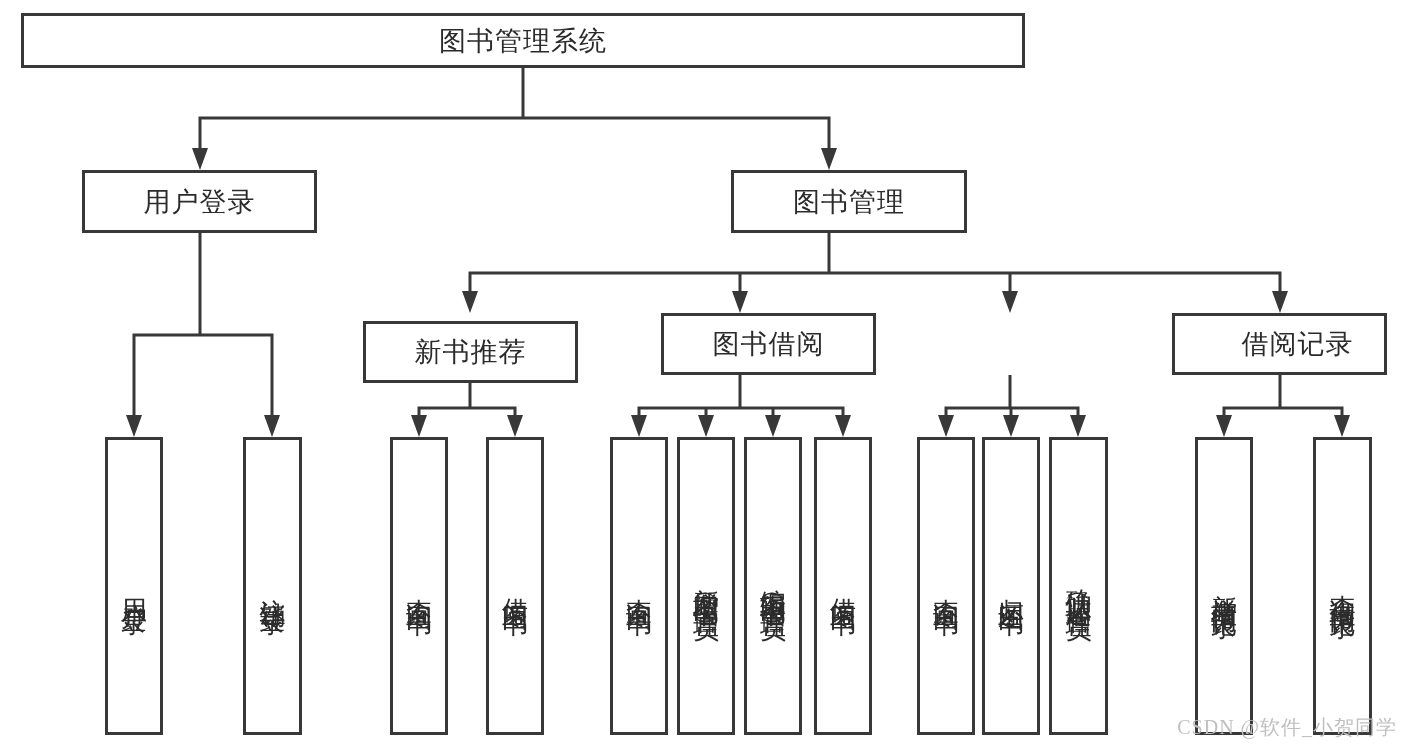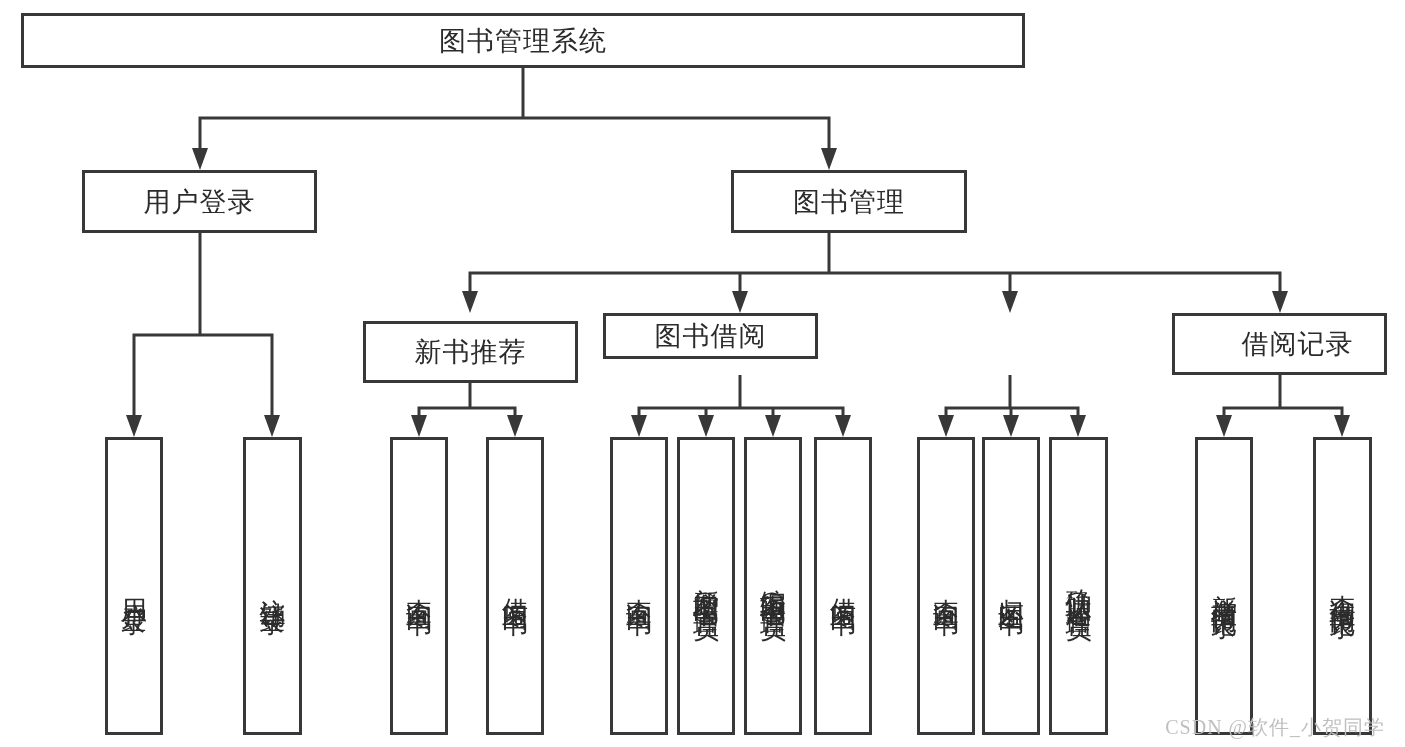--- a/index.html
+++ b/index.html
@@ -41,21 +41,21 @@
   .leaf span{
     writing-mode:vertical-rl;
     text-orientation:mixed;
     font-size:26px;
     letter-spacing:4px;
     white-space:nowrap;
     color:var(--text);
   }
   .watermark{
     position:absolute;
-    right:20px;
+    right:8px;
     bottom:6px;
     font-size:20px;
     color:#bfbfbf;
     letter-spacing:1px;
     white-space:nowrap;
     z-index:5;
   }
 </style>
 </head>
 <body>
@@ -120,21 +120,21 @@
       <polygon points="1334,415 1350,415 1342,437"></polygon>
     </g>
   </svg>
 
   <div class="box" style="left:21px;top:13px;width:1004px;height:55px;">图书管理系统</div>
 
   <div class="box" style="left:82px;top:170px;width:235px;height:63px;">用户登录</div>
   <div class="box" style="left:711px;top:170px;width:236px;height:63px;margin-left:20px;">图书管理</div>
 
   <div class="box" style="left:363px;top:313px;width:215px;height:62px;margin-top:8px;">新书推荐</div>
-  <div class="box" style="left:603px;top:313px;width:215px;height:46px;">图书借阅</div>
+  <div class="box" style="left:661px;top:313px;width:215px;height:62px;">图书借阅</div>
   <div class="box" style="left:1172px;top:313px;width:215px;height:62px;padding-left:36px;">借阅记录</div>
 
   <div class="leaf" style="left:105px;top:437px;width:58px;height:298px;">
     <span>用户登录</span>
   </div>
   <div class="leaf" style="left:243px;top:437px;width:59px;height:298px;">
     <span>注销登录</span>
   </div>
 
   <div class="leaf" style="left:390px;top:437px;width:58px;height:298px;">

